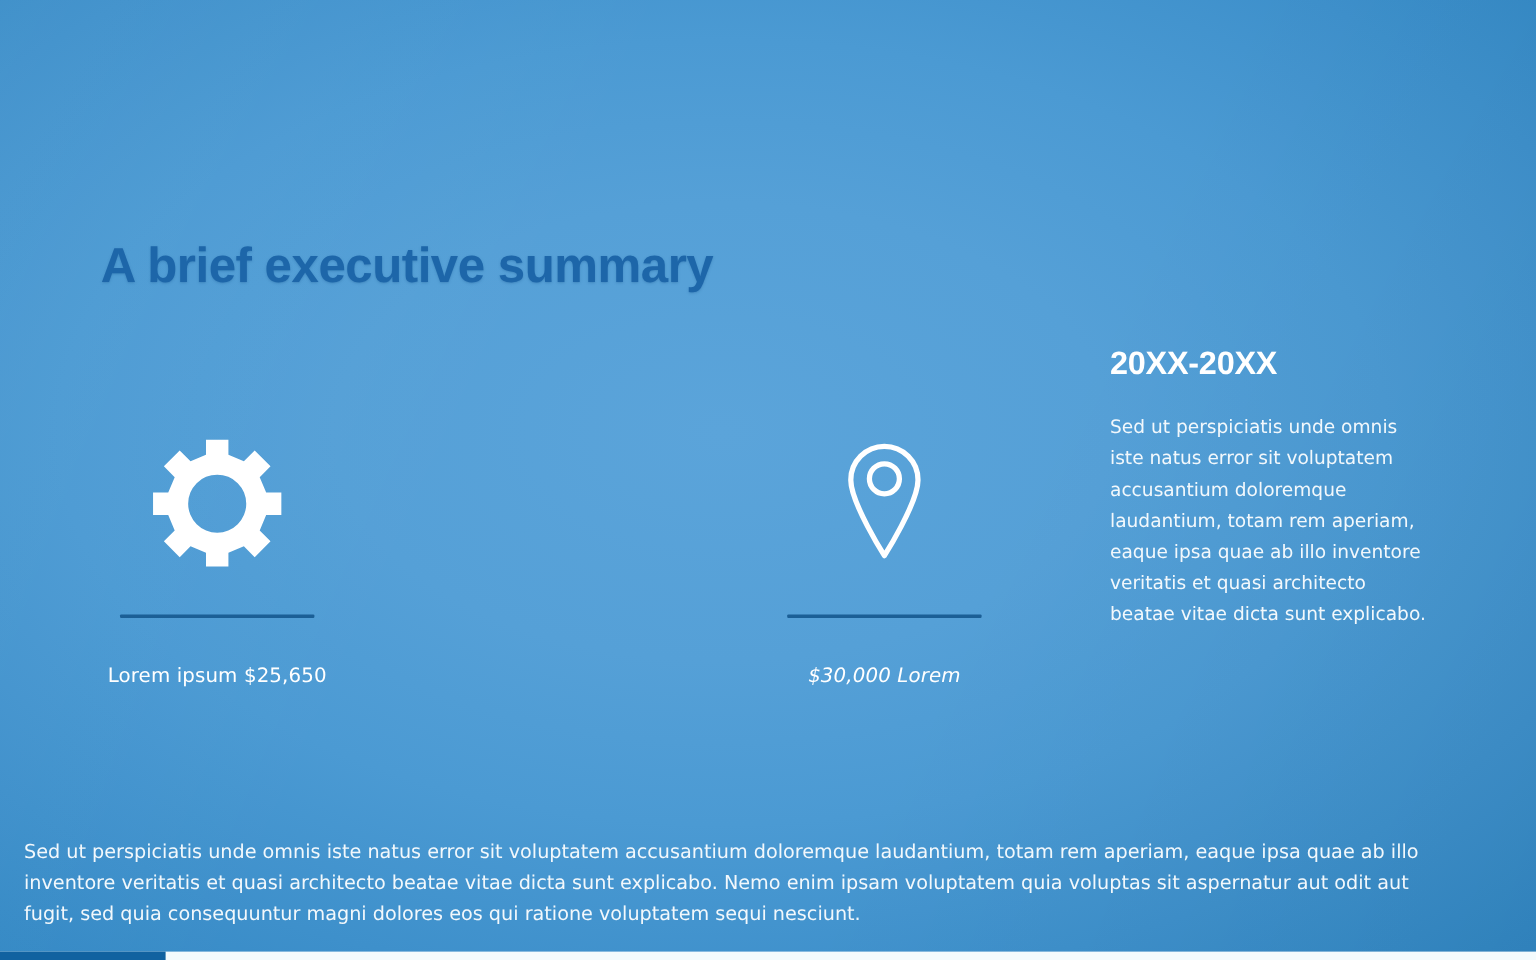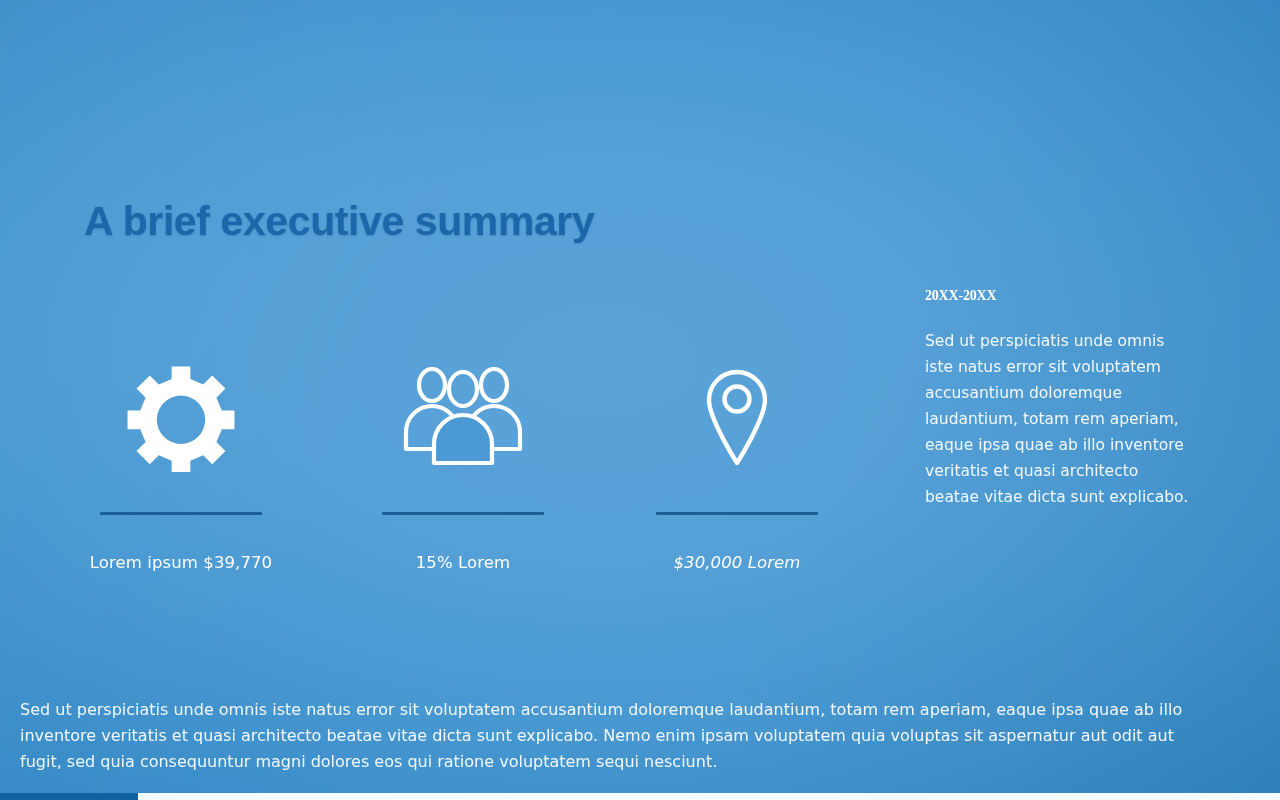--- a/index.html
+++ b/index.html
@@ -94,23 +94,23 @@
 
   
   #side-panel {
     position: absolute;
     left: 925px;
     top: 288px;
     width: 272px;
   }
   #side-heading {
     color: #ffffff;
-    font-size: 14px;
+    font-size: 27px;
     font-weight: bold;
-    font-family: Liberation Serif, serif;
+    font-family: Liberation Sans, sans-serif;
     letter-spacing: -0.2px;
     margin: 0 0 24px 0;
   }
   #side-body {
     color: #f2f8fc;
     font-size: 15.5px;
     line-height: 26px;
     font-family: "DejaVu Sans", sans-serif;
     margin: 0;
   }
@@ -162,44 +162,23 @@
             L87.1,44.1 L98.6,44.1 L98.6,61.1 L87.1,61.1 L82.2,72.8 L90.4,81
             L78.4,93 L70.2,84.8 L58.5,89.7 L58.5,101.2 L41.5,101.2 L41.5,89.7
             L29.8,84.8 L21.6,93 L9.6,81 L17.8,72.8 L12.9,61.1 L1.4,61.1
             L1.4,44.1 L12.9,44.1 L17.8,32.4 L9.6,24.2 L21.6,12.2 L29.8,20.4
             L41.5,15.5 Z
             M50,30.5 A22,22 0 1,0 50,74.5 A22,22 0 1,0 50,30.5 Z"></path>
         </svg>
       </span>
     </div>
     <div class="stat-rule"></div>
-    <div class="stat-caption">Lorem ipsum $39,770</div>
-  </div>
-
-  <div class="stat-col" id="stat-col-1">
-    <div class="stat-icon-wrap">
-      <span>
-        <svg width="124" height="104" viewBox="0 0 124 104" aria-hidden="true">
-          <g fill="none" stroke="#ffffff" stroke-width="4.2" stroke-linejoin="round">
-
-            <ellipse cx="31" cy="20" rx="13" ry="16"></ellipse>
-            <path d="M5,84 L5,67 A26,26 0 0,1 57,67 L57,84 Z"></path>
-
-            <ellipse cx="93" cy="20" rx="13" ry="16"></ellipse>
-            <path d="M67,84 L67,67 A26,26 0 0,1 119,67 L119,84 Z"></path>
-
-            <ellipse cx="62" cy="24" rx="14" ry="17"></ellipse>
-            <path d="M33,98 L33,79 A29,29 0 0,1 91,79 L91,98 Z" fill="#4b9ad3"></path>
-          </g>
-        </svg>
-      </span>
-    </div>
-    <div class="stat-rule"></div>
-    <div class="stat-caption">15% Lorem</div>
-  </div>
+    <div class="stat-caption">Lorem ipsum $25,650</div>
+  </div>
+
 
   <div class="stat-col" id="stat-col-2">
     <div class="stat-icon-wrap">
       <span>
         <svg width="68" height="100" viewBox="0 0 68 100" aria-hidden="true">
           <g fill="none" stroke="#ffffff" stroke-width="4.4" stroke-linejoin="round" stroke-linecap="round">
             <path d="M34,96 C34,96 62,52 62,33 A28,28 0 1,0 6,33 C6,52 34,96 34,96 Z"></path>
             <circle cx="34" cy="32" r="12.5"></circle>
           </g>
         </svg>

